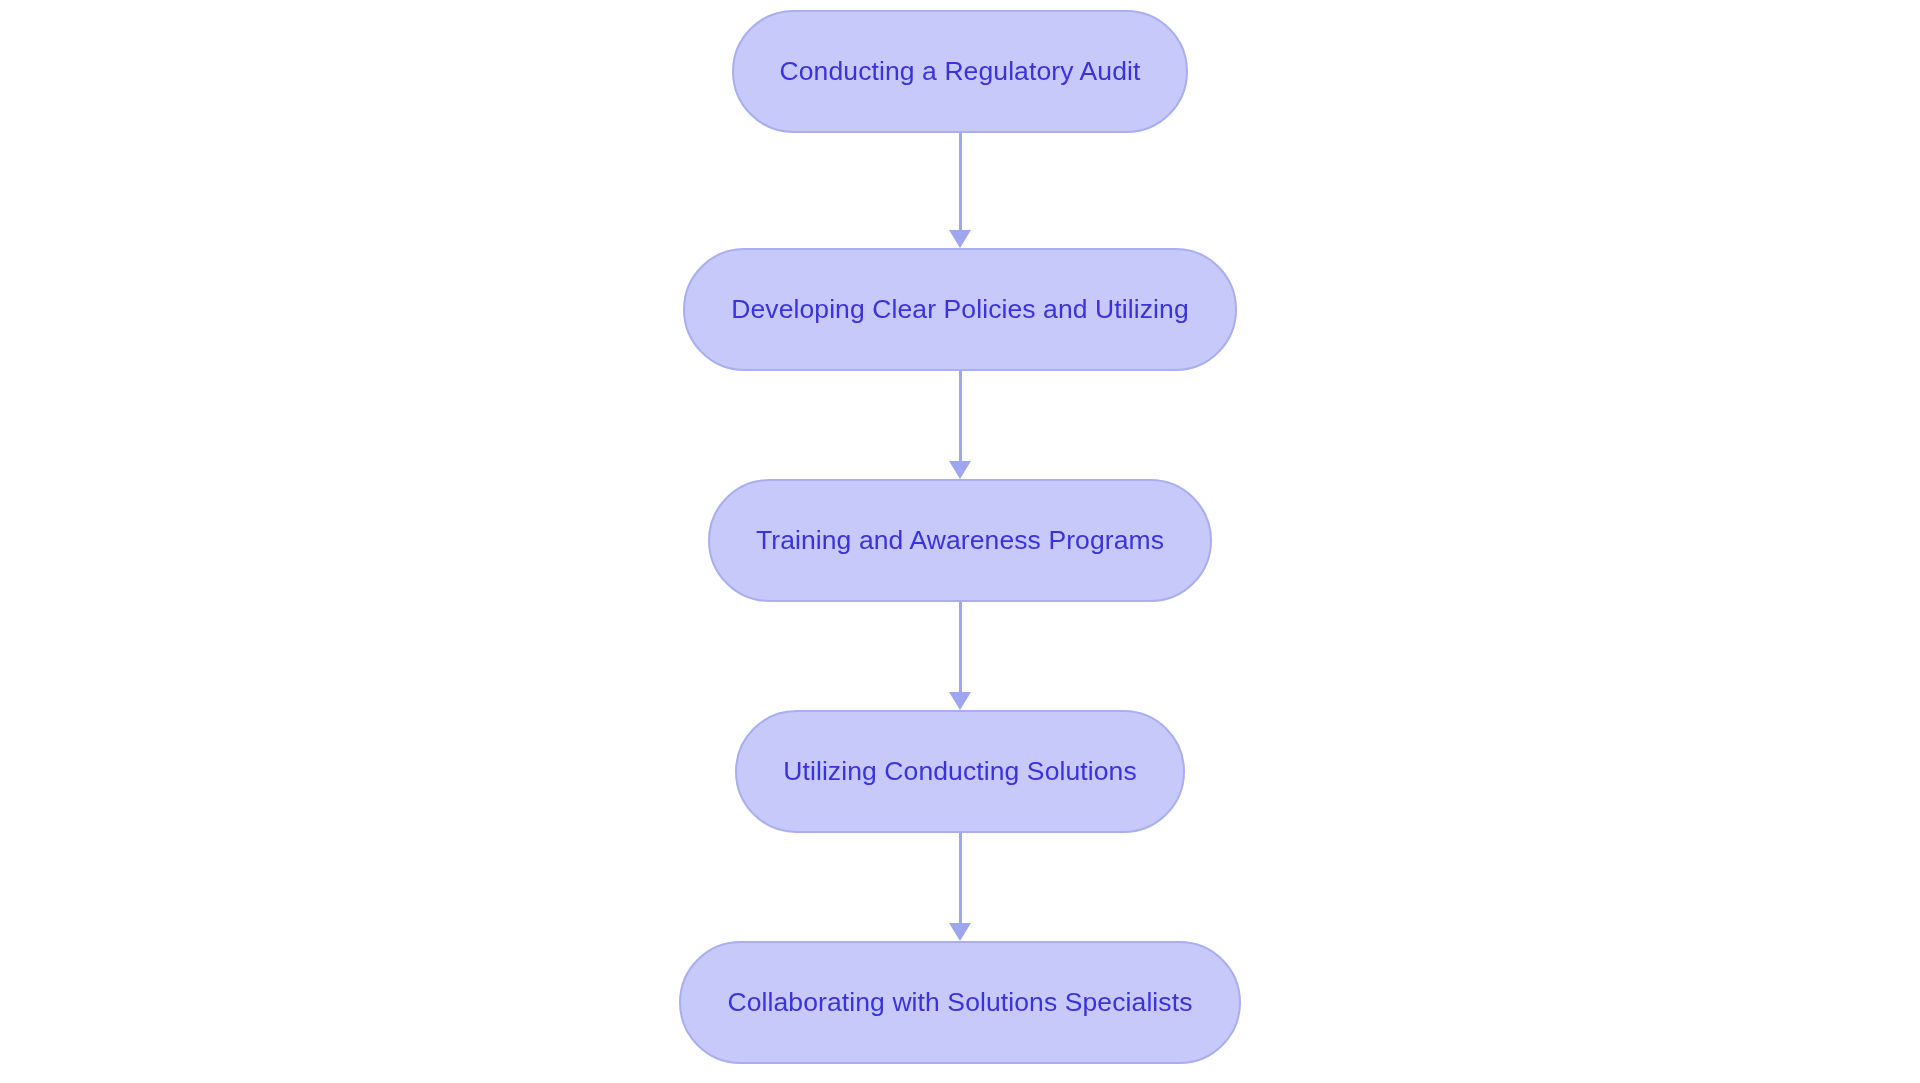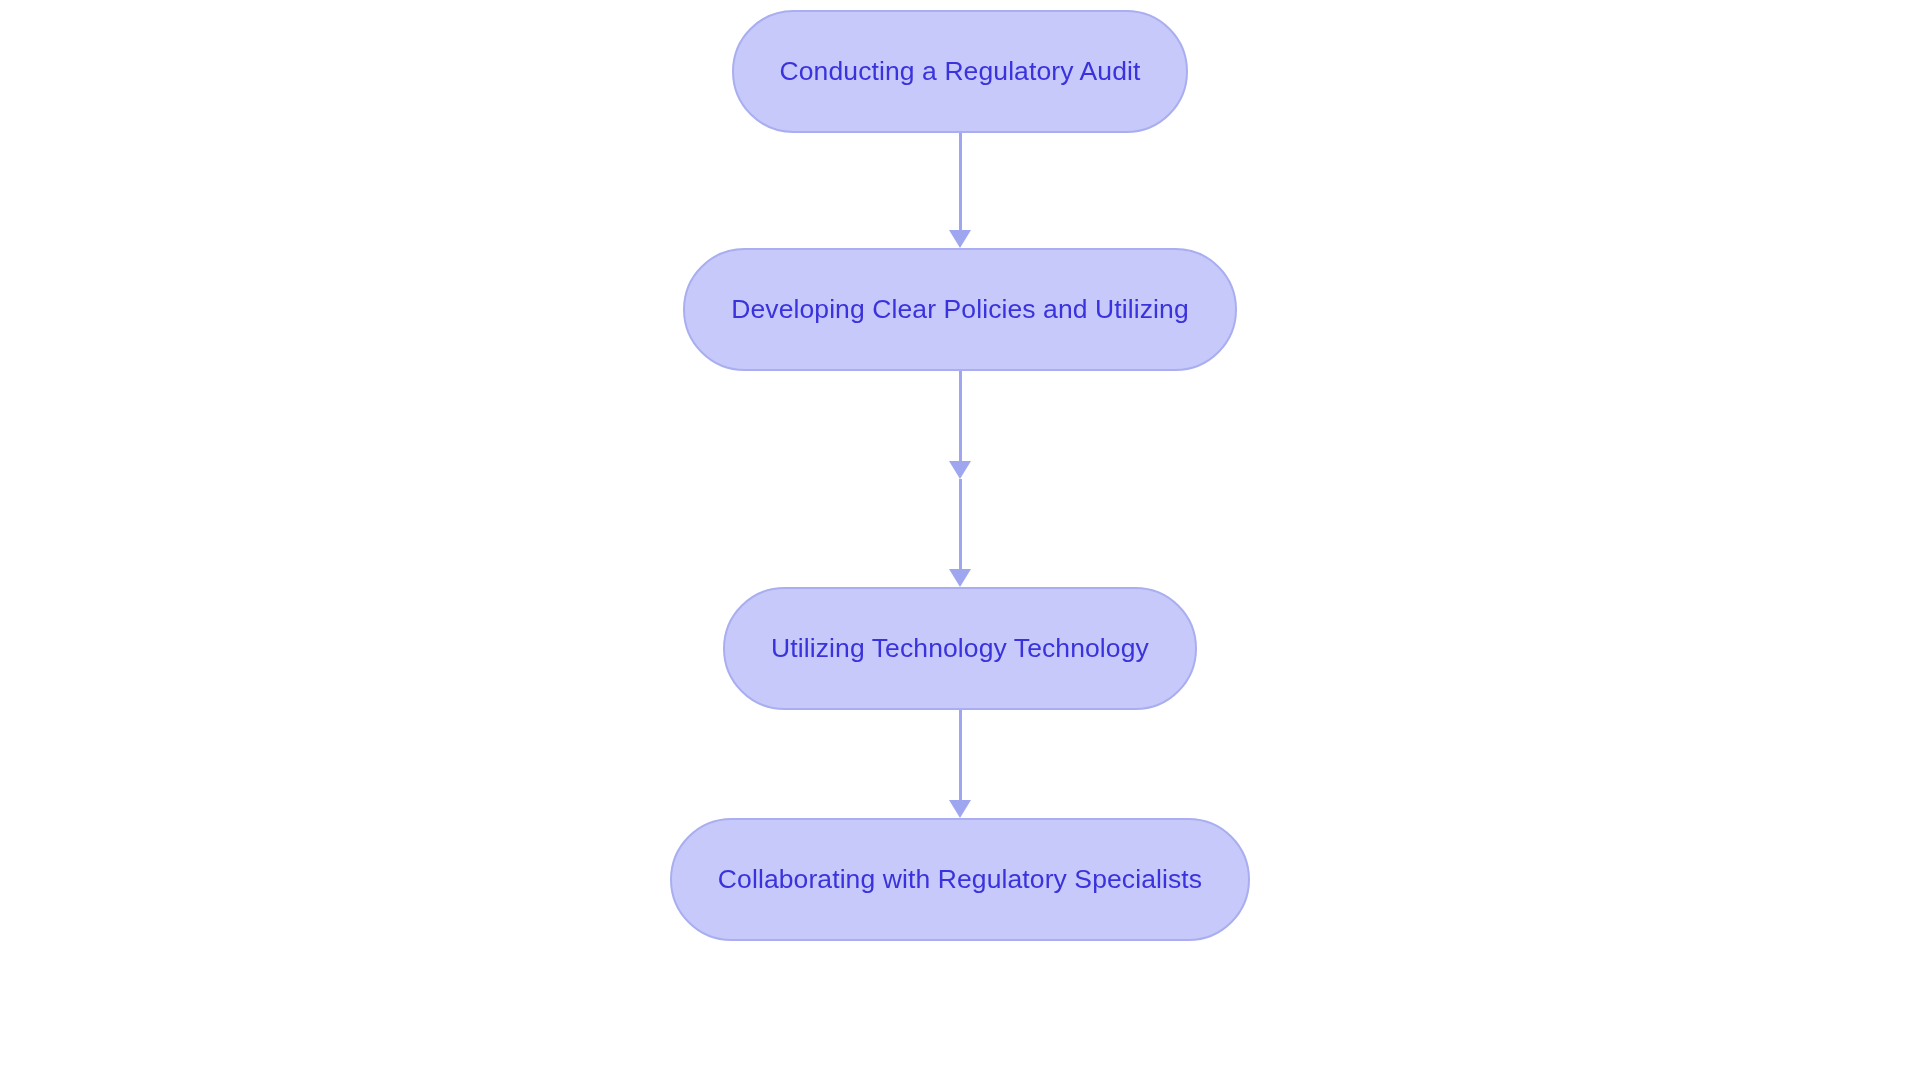--- a/index.html
+++ b/index.html
@@ -103,33 +103,36 @@
 
     <div class="flow-node">
       <span class="flow-node-label">Developing Clear Policies and Utilizing</span>
     </div>
 
     <div class="flow-connector" style="height:108px;">
       <div class="connector-shaft"></div>
       <div class="connector-head"></div>
     </div>
 
-
-    <div class="flow-connector" style="height:108px;">
-      <div class="connector-shaft"></div>
-      <div class="connector-head"></div>
-    </div>
-
     <div class="flow-node">
-      <span class="flow-node-label">Utilizing Technology Technology</span>
+      <span class="flow-node-label">Training and Awareness Programs</span>
     </div>
 
     <div class="flow-connector" style="height:108px;">
       <div class="connector-shaft"></div>
       <div class="connector-head"></div>
     </div>
 
     <div class="flow-node">
-      <span class="flow-node-label">Collaborating with Regulatory Specialists</span>
+      <span class="flow-node-label">Utilizing Conducting Solutions</span>
+    </div>
+
+    <div class="flow-connector" style="height:108px;">
+      <div class="connector-shaft"></div>
+      <div class="connector-head"></div>
+    </div>
+
+    <div class="flow-node">
+      <span class="flow-node-label">Collaborating with Solutions Specialists</span>
     </div>
 
   </div>
 </div>
 
 </body></html>

